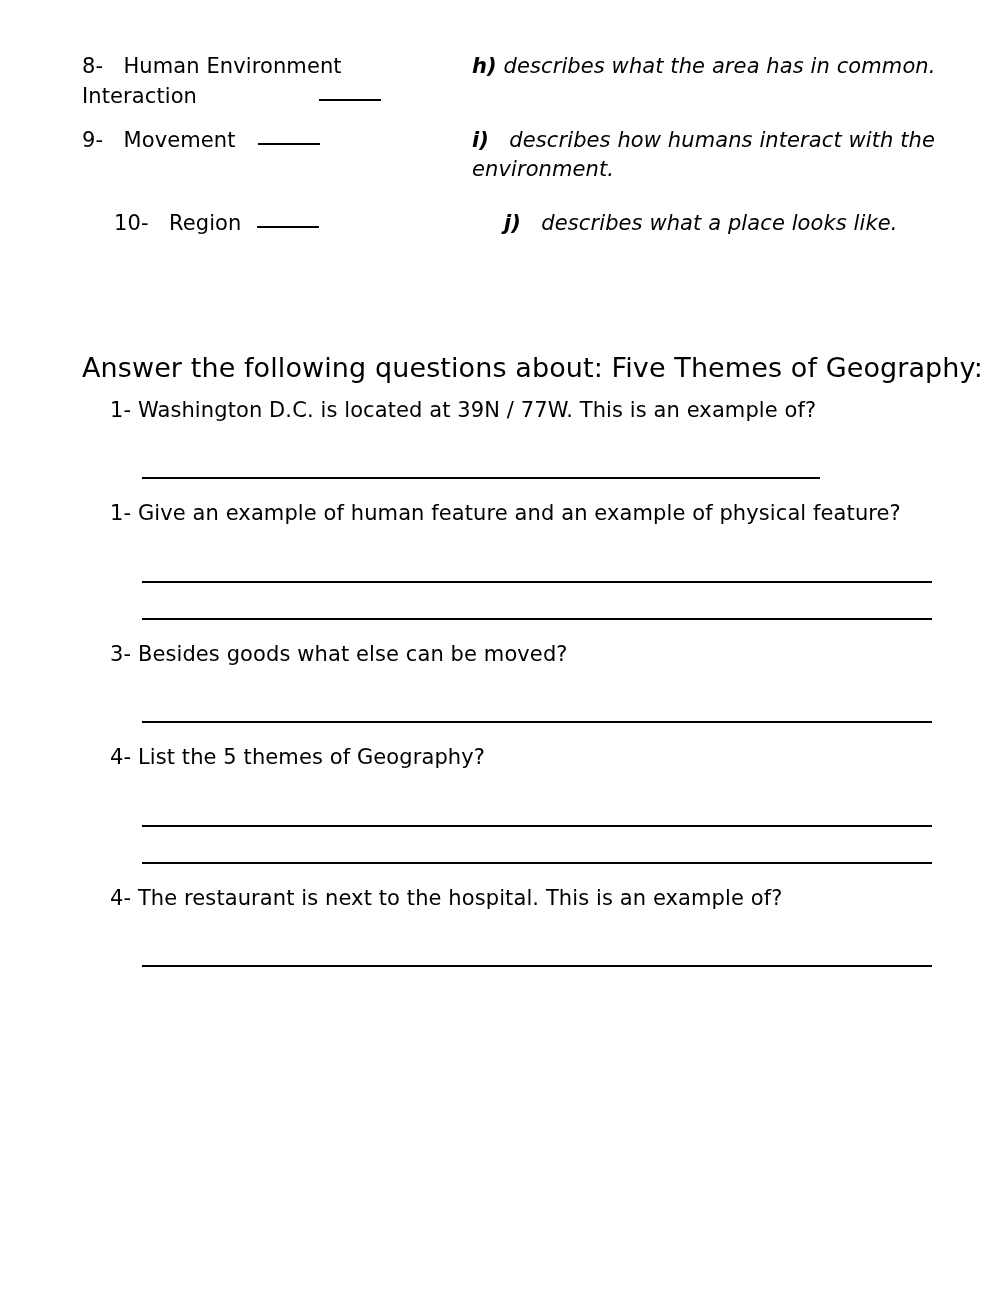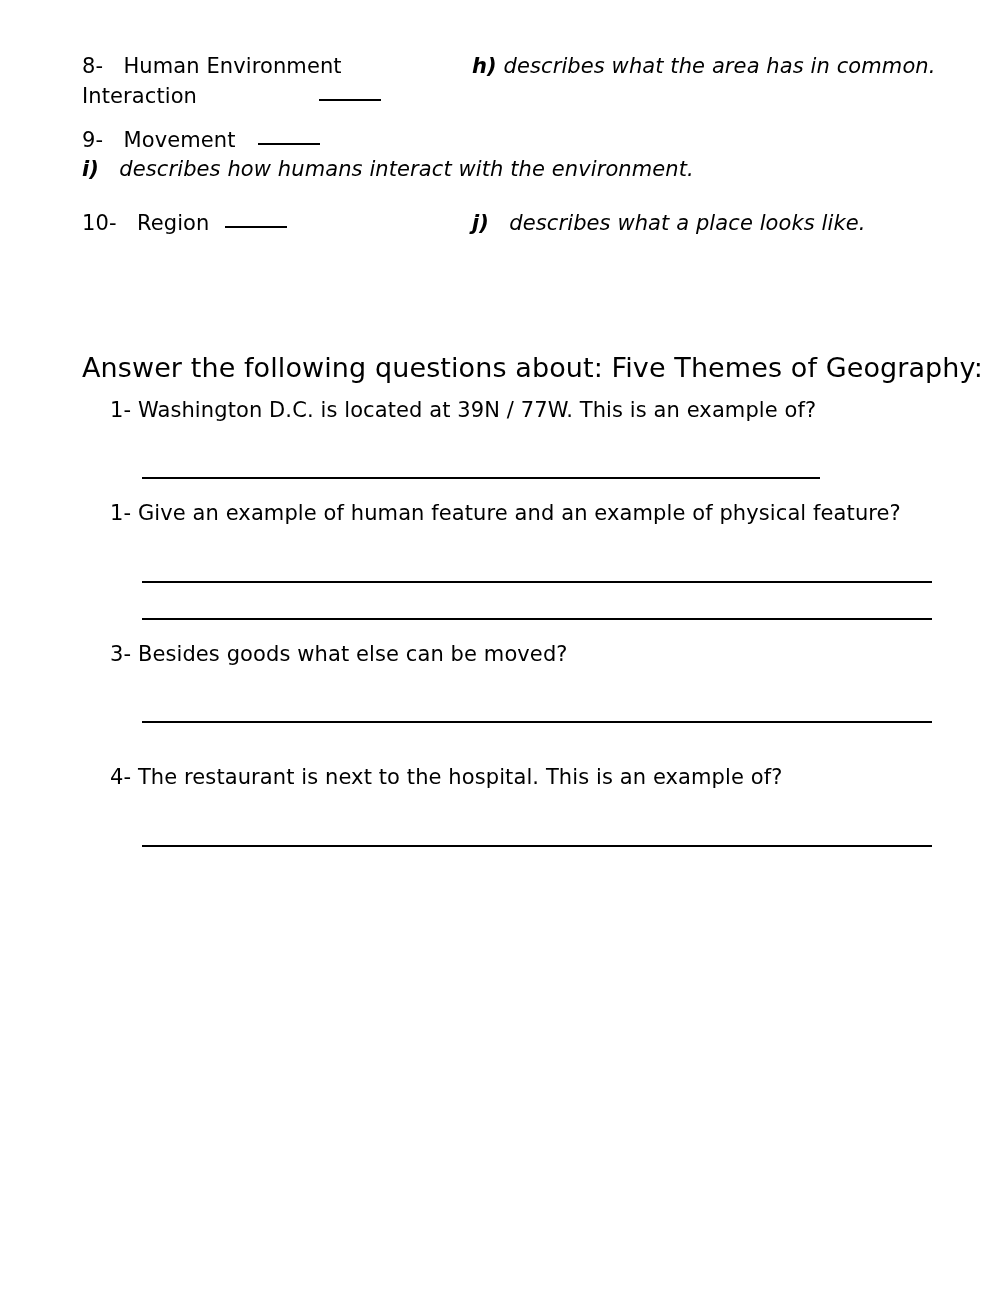--- a/index.html
+++ b/index.html
@@ -125,35 +125,35 @@
         <span class="left-line2">
           <span>Interaction</span><span class="spacer-wide"></span><span class="blank-inline"></span>
         </span>
       </div>
       <div class="match-right">
         <span class="lbl">h)</span>
         <span>describes what the area has in common.</span>
       </div>
     </div>
 
-    <div class="match-row" style="margin-top:0;flex-direction:column;">
+    <div class="match-row" style="margin-top:0;">
       <div class="match-left">
         <span>9-</span>
         &nbsp;
         <span>Movement</span>
         &nbsp;&nbsp;<span class="blank-inline"></span>
       </div>
       <div class="match-right">
         <span class="lbl">i)</span>
         &nbsp;
         <span>describes how humans interact with the environment.</span>
       </div>
     </div>
 
-    <div class="match-row" style="margin-top:24px;">
+    <div class="match-row" style="margin-top:24px;margin-left:32px;">
       <div class="match-left">
         <span>10-</span>
         &nbsp;
         <span>Region</span>
         &nbsp;<span class="blank-inline"></span>
       </div>
       <div class="match-right">
         <span class="lbl">j)</span>
         &nbsp;
         <span>describes what a place looks like.</span>
@@ -186,20 +186,27 @@
 
     <div class="q-item">
       <div class="q-text">3- Besides goods what else can be moved?</div>
       <div class="answer-lines">
         <div class="answer-line"></div>
       </div>
     </div>
 
     <div class="gap-after"></div>
 
+    <div class="q-item">
+      <div class="q-text">4- List the 5 themes of Geography?</div>
+      <div class="answer-lines">
+        <div class="answer-line"></div>
+        <div class="answer-line"></div>
+      </div>
+    </div>
 
     <div class="gap-after"></div>
 
     <div class="q-item">
       <div class="q-text">4- The restaurant is next to the hospital.  This is an example of?</div>
       <div class="answer-lines">
         <div class="answer-line"></div>
       </div>
     </div>
 

